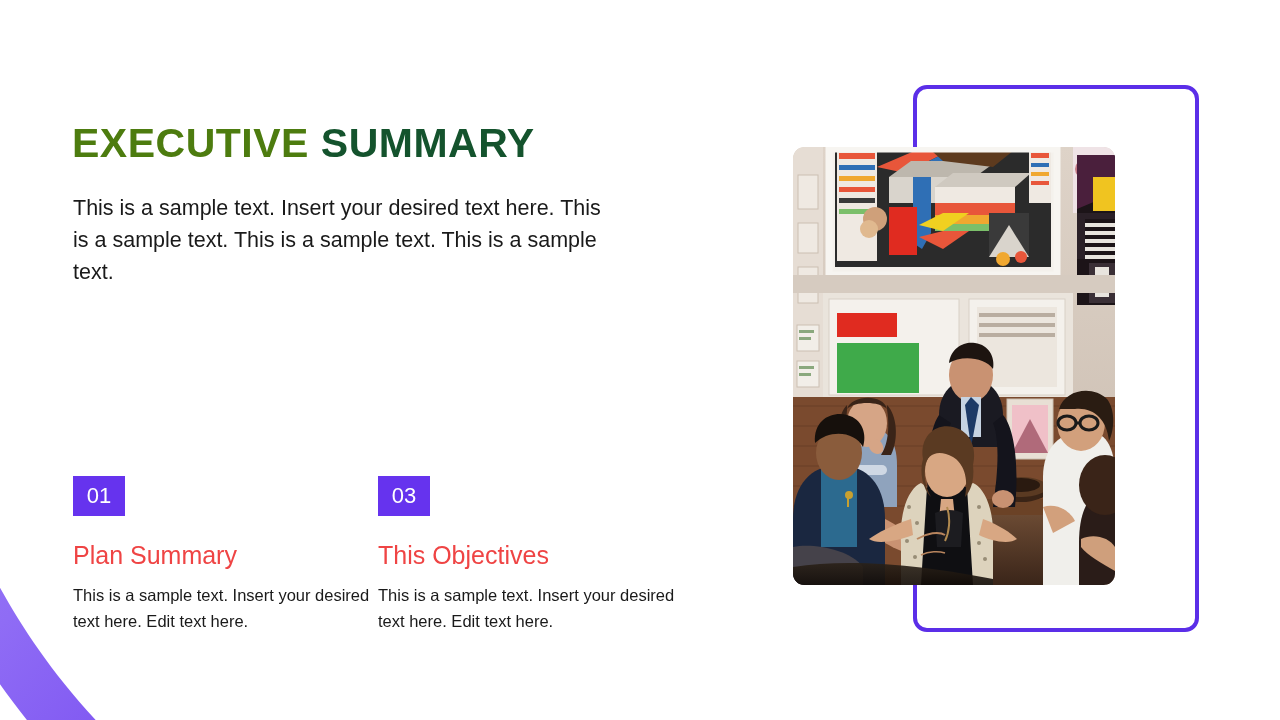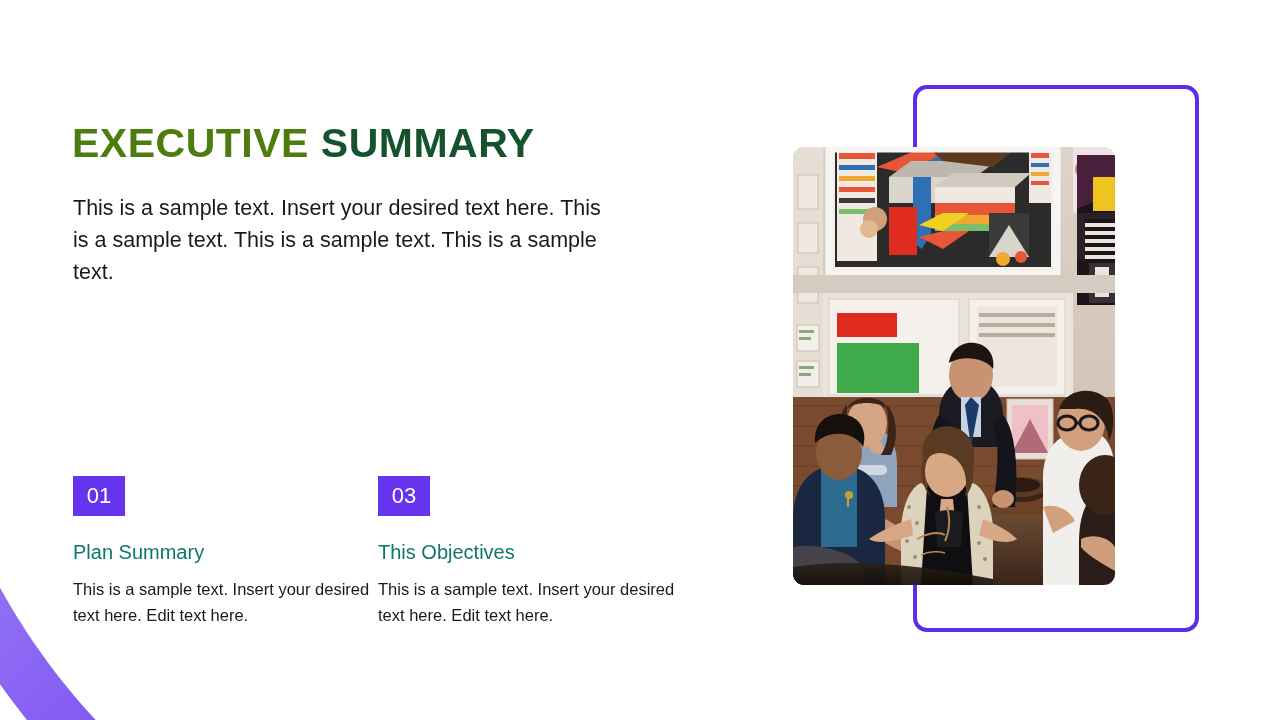--- a/index.html
+++ b/index.html
@@ -70,22 +70,22 @@
     line-height: 40px;
     text-align: center;
     background: #6633EE;
     color: #ffffff;
     font-size: 22px;
     padding: 0 2px;
     box-sizing: border-box;
   }
   .col-heading {
     margin-top: 24px;
-    font-size: 20px;
-    color: #0f766e;
+    font-size: 25px;
+    color: #ef4444;
     line-height: 1.2;
   }
   .col-body {
     margin-top: 12px;
     font-size: 16.5px;
     line-height: 26px;
     color: #1a1a1a;
     width: 300px;
   }
 

